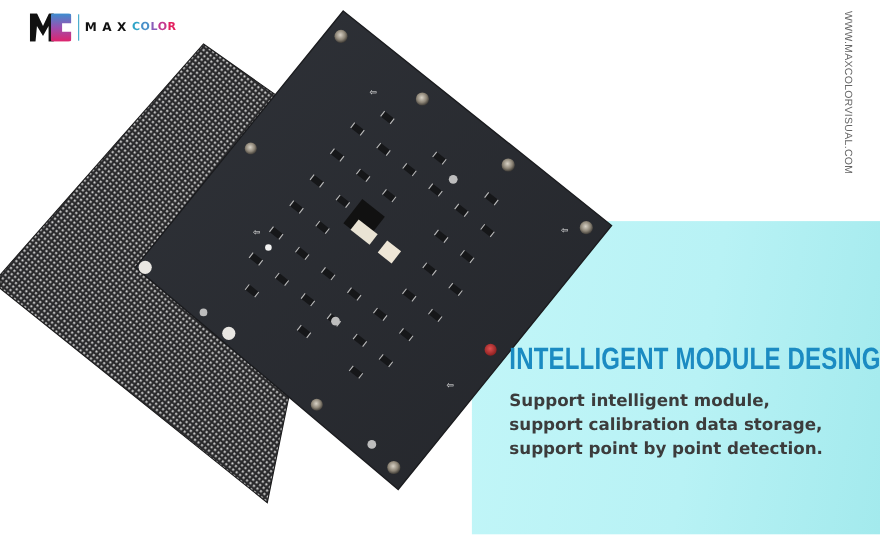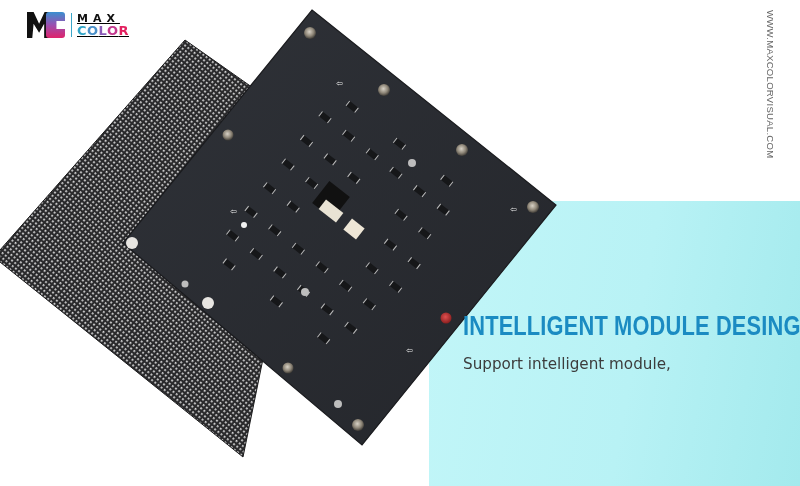--- a/index.html
+++ b/index.html
@@ -15,23 +15,23 @@
       background: #111;
       clip-path: polygon(0 0, 30% 0, 55% 45%, 80% 0, 100% 0, 100% 100%, 78% 100%, 78% 45%, 55% 80%, 30% 45%, 24% 100%, 0 100%);
     }
     .logo-mark .c {
       position: absolute; left: 19px; top: 0; width: 19px; height: 26px;
       background: linear-gradient(180deg, #3a8fd0 0%, #9a4fb0 50%, #e0236b 100%);
       border-radius: 3px;
       clip-path: polygon(0 0, 100% 0, 100% 35%, 55% 35%, 55% 65%, 100% 65%, 100% 100%, 0 100%);
     }
     .logo-sep { width: 1px; height: 24px; background: #3aa6c9; margin: 0 5px 0 6px; }
-    .logo-text { display: flex; flex-direction: column; line-height: 12px; text-decoration: underline; }
+    .logo-text { display: flex; flex-direction: row; line-height: 12px; }
     .logo-text .max { font-family: "DejaVu Sans", sans-serif; font-size: 11px; font-weight: bold; letter-spacing: 5px; color: #111; }
-    .logo-text .color { font-family: "DejaVu Sans", sans-serif; font-size: 13px; font-weight: bold; letter-spacing: 0.5px; }
+    .logo-text .color { font-family: "DejaVu Sans", sans-serif; font-size: 10px; font-weight: bold; letter-spacing: 0.5px; }
     .logo-text .color span:nth-child(1){ color:#2fa4c7; }
     .logo-text .color span:nth-child(2){ color:#4a90c9; }
     .logo-text .color span:nth-child(3){ color:#8a5cb8; }
     .logo-text .color span:nth-child(4){ color:#c3398f; }
     .logo-text .color span:nth-child(5){ color:#e3205f; }
 
     .website {
       position: absolute; left: 765px; top: 10px;
       writing-mode: vertical-rl;
       font-family: "Liberation Sans", sans-serif; font-size: 9.5px;
@@ -49,21 +49,21 @@
       font-family: "Liberation Sans", sans-serif; font-weight: bold;
       font-size: 28px; color: #1b8bc2;
       transform: scaleX(0.78); transform-origin: left top;
       white-space: nowrap; letter-spacing: 0.2px;
     }
     .info-lines {
       position: absolute; left: 463px; top: 353px;
       font-family: "DejaVu Sans", sans-serif; font-size: 15.2px;
       color: #3c3c3c; line-height: 22px;
     }
-    .info-lines div { white-space: nowrap; }
+    .info-lines div { white-space: nowrap; font-weight: bold; }
   </style>
 </head>
 <body>
 
 <div class="logo">
   <div class="logo-mark">
     <div class="m"></div>
       <div class="c"></div>
   </div>
   <div class="logo-sep"></div>
@@ -175,13 +175,15 @@
       <text x="230" y="214">⇦</text>
       <text x="510" y="212">⇦</text>
       <text x="406" y="353">⇦</text>
     </g>
   </g>
 </svg>
 
 <div class="info-title">INTELLIGENT MODULE DESING</div>
 <div class="info-lines">
   <div>Support intelligent module,</div>
+  <div>support calibration data storage,</div>
+  <div>support point by point detection.</div>
 </div>
 
 </body></html>

